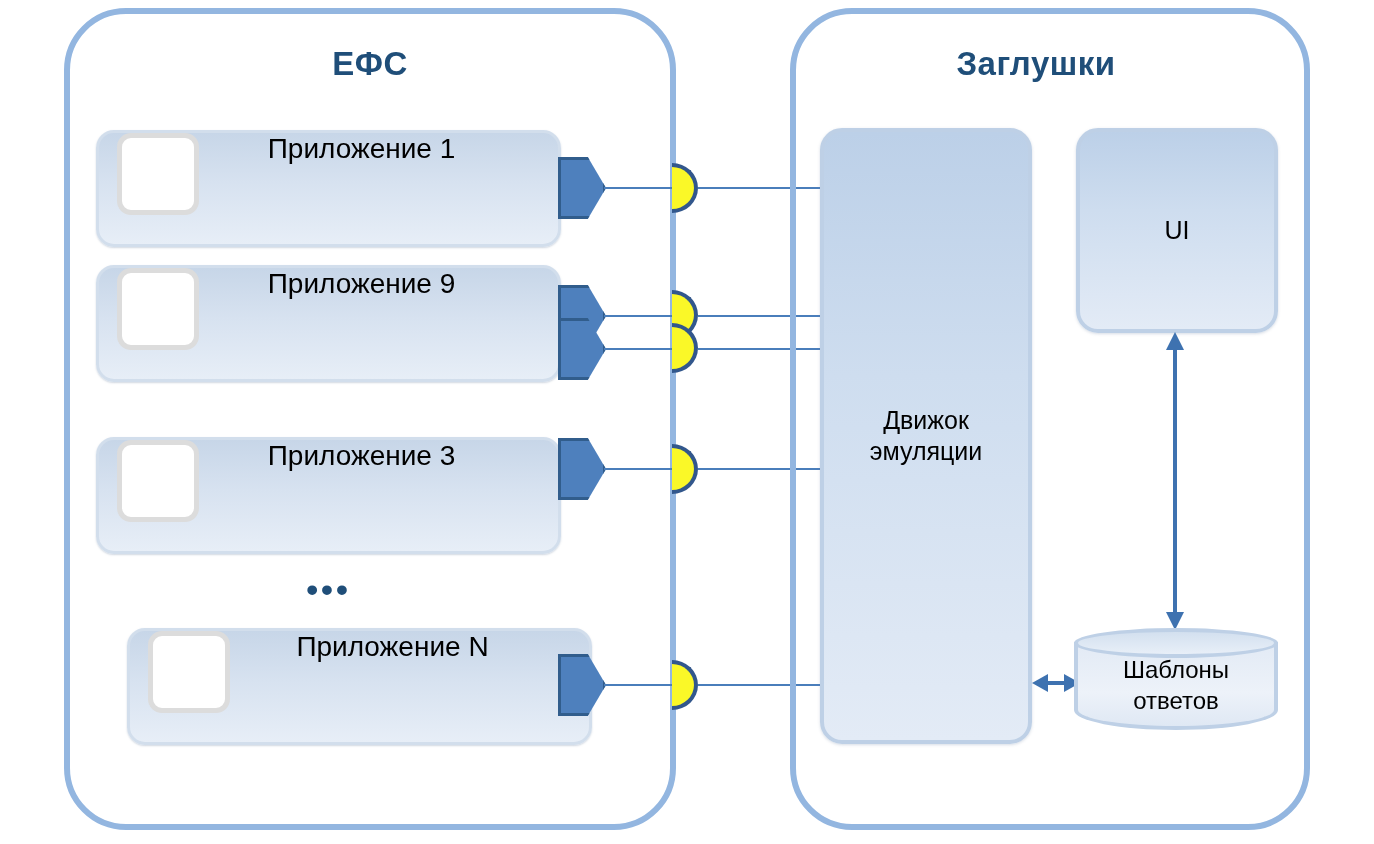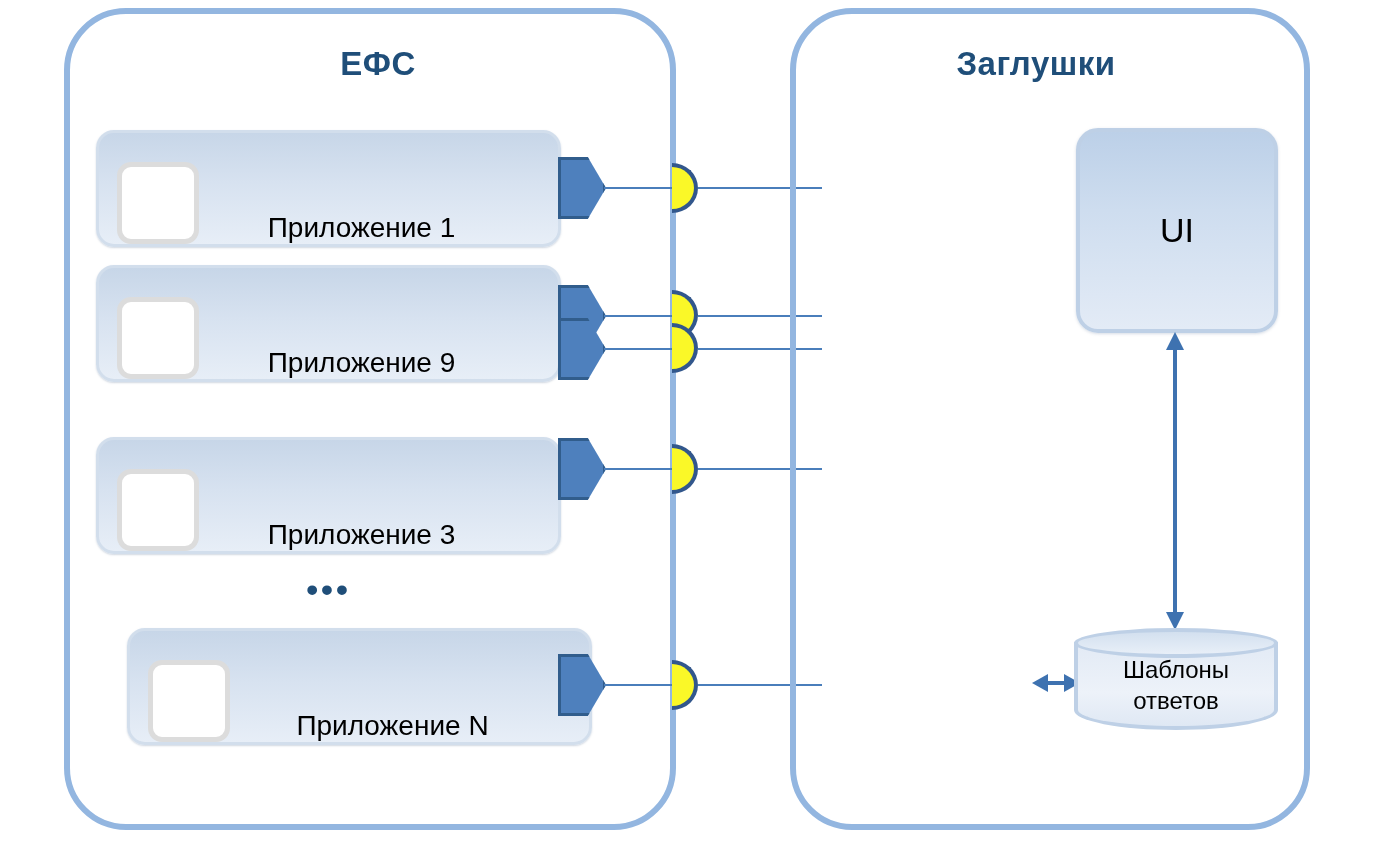--- a/index.html
+++ b/index.html
@@ -45,21 +45,21 @@
     position: absolute;
     left: 96px;
     width: 465px;
     height: 117px;
     border-radius: 18px;
     background: linear-gradient(180deg, #C7D6E8 0%, #D7E2F0 45%, #E7EEF7 100%);
     border: 3px solid #D2DEEC;
     box-sizing: border-box;
     box-shadow: 0 1px 2px rgba(120,140,170,0.35);
     display: flex;
-    align-items: flex-end;
+    align-items: flex-start;
   }
   .app-icon {
     width: 82px;
     height: 82px;
     margin-left: 18px;
     background: #ffffff;
     border: 5px solid #DCDCDC;
     border-radius: 14px;
     box-sizing: border-box;
     flex: none;
@@ -124,21 +124,21 @@
     box-sizing: border-box;
     box-shadow: 0 1px 3px rgba(120,140,170,0.3);
     display: flex;
     align-items: center;
     justify-content: center;
   }
   #engine-box { left: 820px; top: 128px; width: 212px; height: 616px; }
   #ui-box     { left: 1076px; top: 128px; width: 202px; height: 205px; }
 
   .panel-label {
-    font-size: 34px;
+    font-size: 25px;
     color: #000000;
     text-align: center;
     line-height: 1.25;
   }
 
   
   #db-cylinder {
     position: absolute;
     left: 1074px;
     top: 628px;
@@ -183,21 +183,21 @@
     position: absolute;
     height: 24px;
   }
 </style>
 </head>
 <body>
 
 <div id="canvas">
 
   <div class="group-box" id="group-left"></div>
-  <div class="group-title" style="left:72px; width:612px;">ЕФС</div>
+  <div class="group-title" style="left:64px; width:612px;">ЕФС</div>
 
   <div class="app-box" style="top:130px;">
     <div class="app-icon"></div>
     <div class="app-label">Приложение 1</div>
   </div>
 
   <div class="app-box" style="top:265px;">
     <div class="app-icon"></div>
     <div class="app-label">Приложение 9</div>
   </div>
@@ -237,20 +237,26 @@
 
   <div class="hline" style="left:698px; top:187px; width:124px;"></div>
   <div class="hline" style="left:698px; top:315px; width:124px;"></div>
   <div class="hline" style="left:698px; top:348px; width:124px;"></div>
   <div class="hline" style="left:698px; top:468px; width:124px;"></div>
   <div class="hline" style="left:698px; top:684px; width:124px;"></div>
 
   <div class="group-box" id="group-right"></div>
   <div class="group-title" style="left:776px; width:520px;">Заглушки</div>
 
+  <div class="panel" id="engine-box">
+    <div class="panel-label">
+      <span>Движок</span><br>
+      <span>эмуляции</span>
+    </div>
+  </div>
 
   <div class="panel" id="ui-box">
     <div class="panel-label">UI</div>
   </div>
 
   <svg class="arrow-v" style="left:1163px; top:330px; height:302px;" viewBox="0 0 24 302">
     <line x1="12" y1="16" x2="12" y2="286" stroke="#3E72B0" stroke-width="4"></line>
     <polygon points="12,2 3,20 21,20" fill="#3E72B0"></polygon>
     <polygon points="12,300 3,282 21,282" fill="#3E72B0"></polygon>
   </svg>

